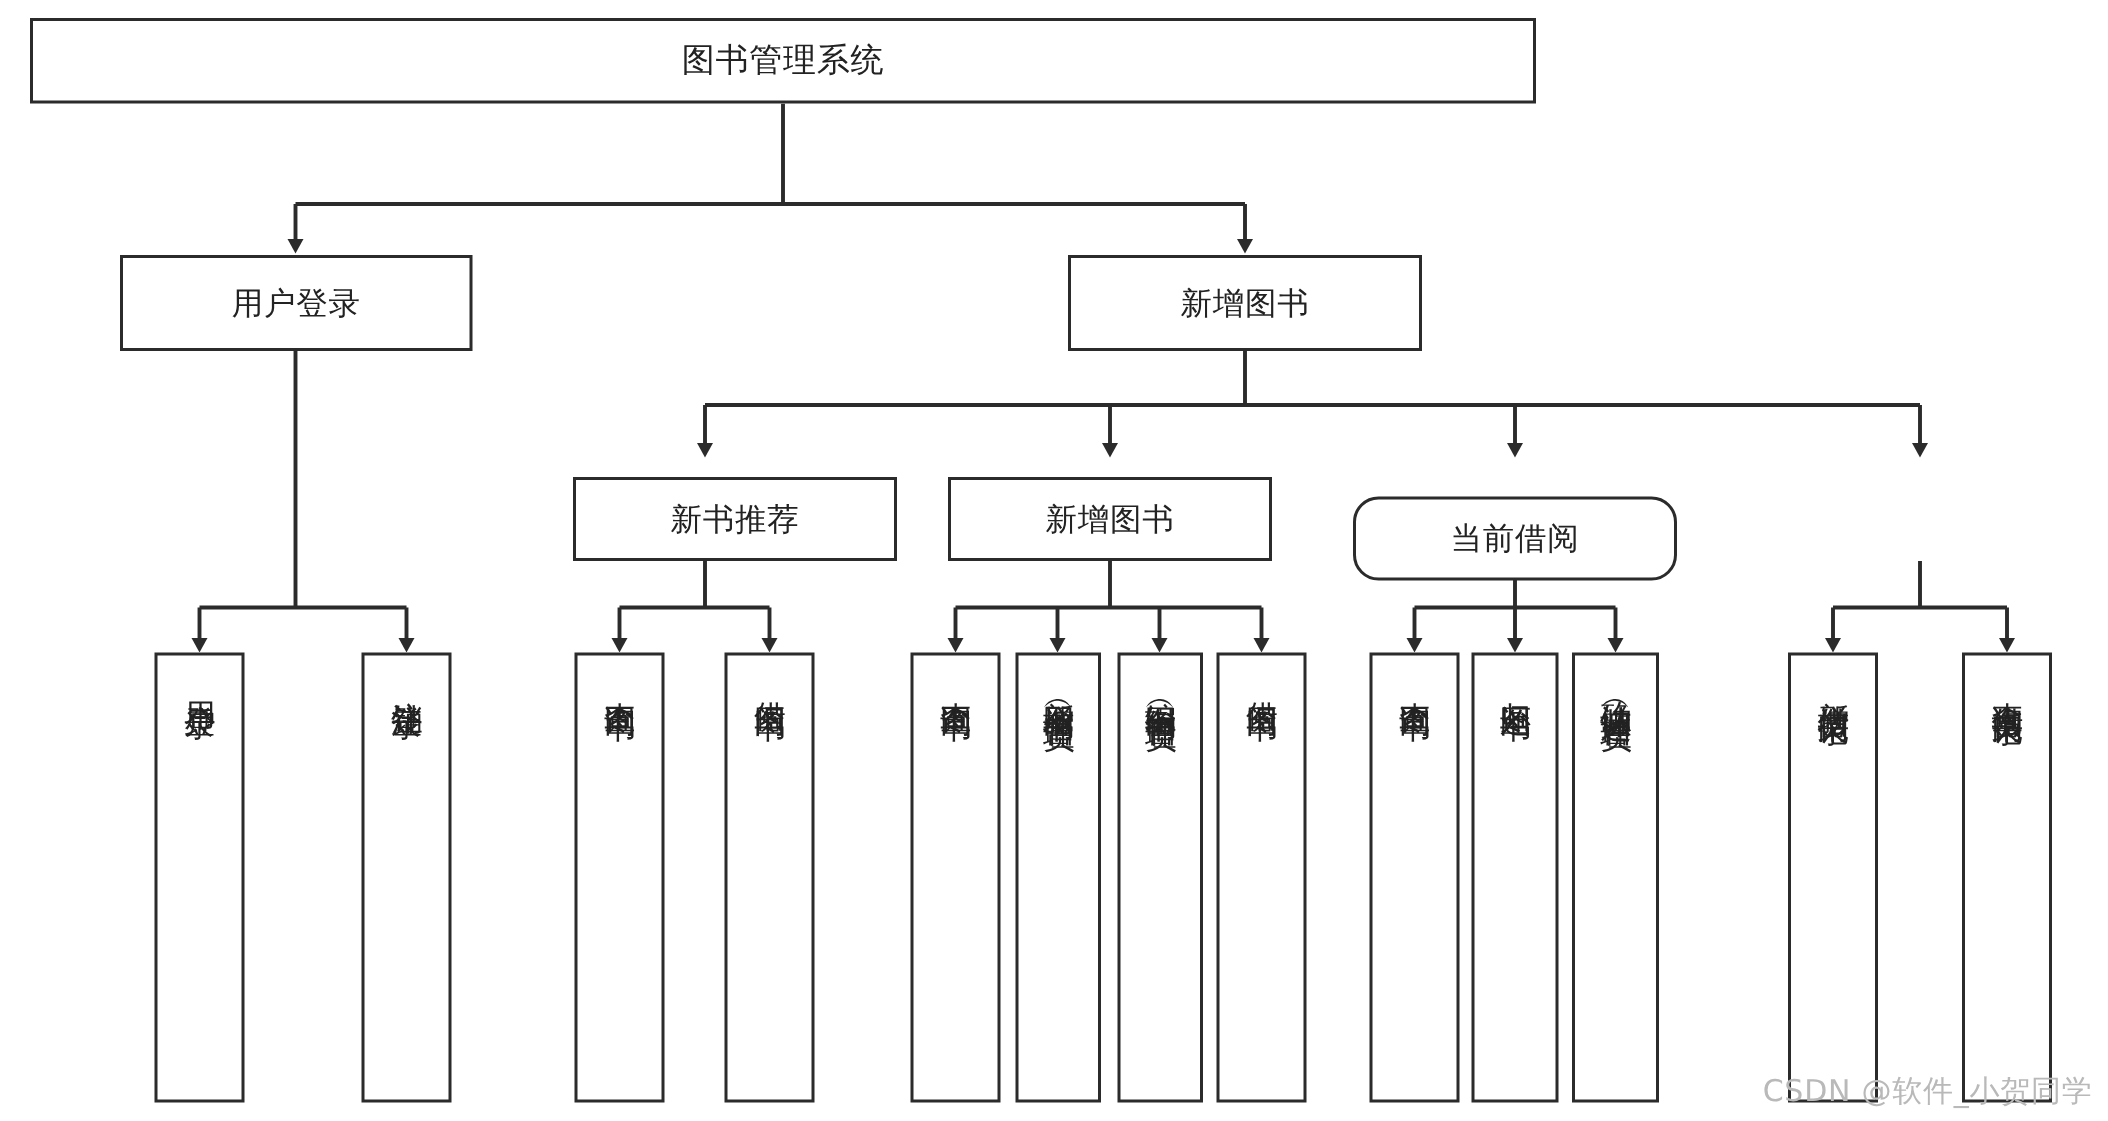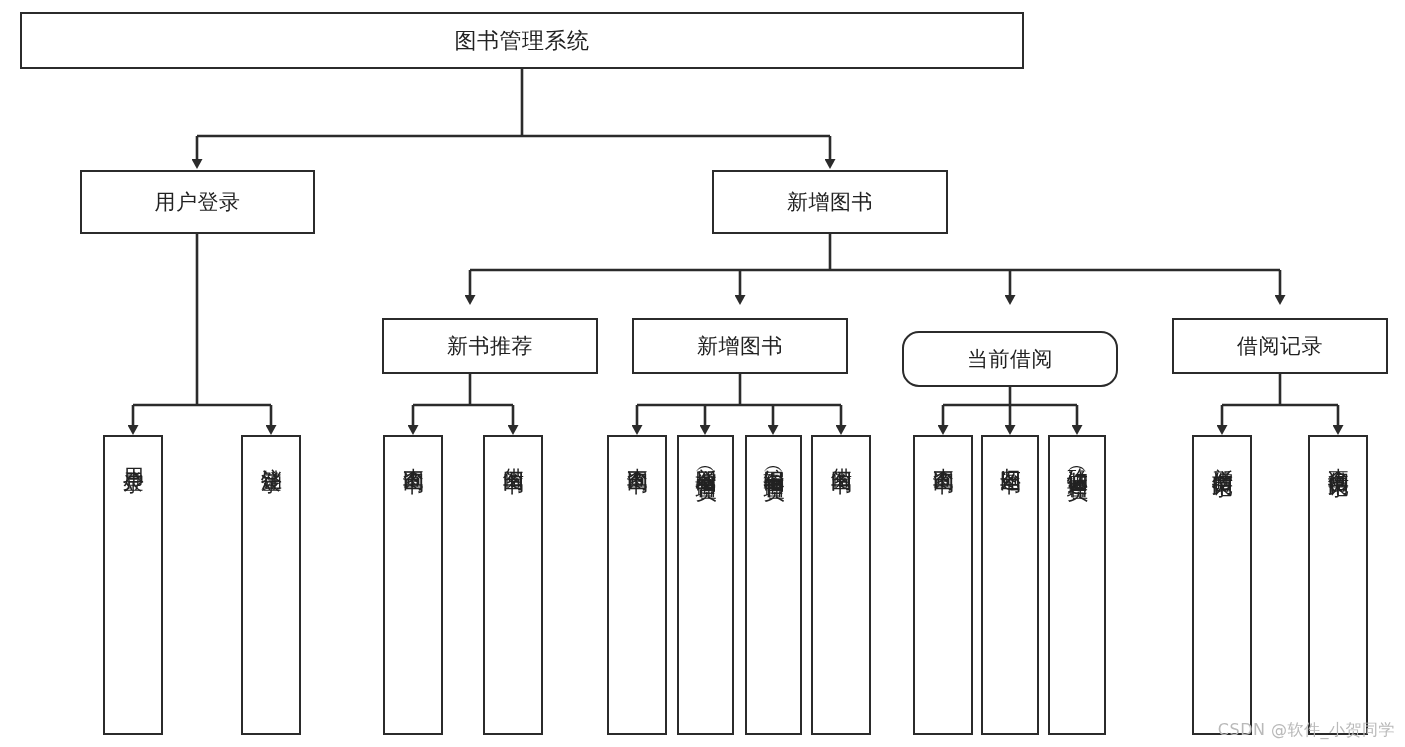--- a/index.html
+++ b/index.html
@@ -58,21 +58,21 @@
     letter-spacing: 2px;
     white-space: nowrap;
   }
   .node.root .label {
     font-size: 22px;
   }
   .watermark {
     position: absolute;
     right: 10px;
     bottom: 6px;
-    font-size: 16px;
+    font-size: 20px;
     color: #b9b9b9;
     z-index: 5;
     white-space: nowrap;
     letter-spacing: 0.5px;
     margin-left: 16px;
   }
 </style>
 </head>
 <body>
 
@@ -141,23 +141,20 @@
 
   <div class="node" style="left:362px; top:318px; width:216px; height:56px;margin-left:20px;">
     <span class="label">新书推荐</span>
   </div>
   <div class="node" style="left:632px; top:318px; width:216px; height:56px;">
     <span class="label">新增图书</span>
   </div>
   <div class="node" style="left:902px; top:331px; width:216px; height:56px;border-radius:17px;">
     <span class="label">当前借阅</span>
   </div>
-  <div class="node" style="left:1172px; top:318px; width:216px; height:56px;">
-    <span class="label">借阅记录</span>
-  </div>
 
   <div class="node leaf" style="left:103px; top:435px; width:60px; height:300px;">
     <span class="label">用户登录</span>
   </div>
   <div class="node leaf" style="left:241px; top:435px; width:60px; height:300px;">
     <span class="label">注销登录</span>
   </div>
 
   <div class="node leaf" style="left:383px; top:435px; width:60px; height:300px;">
     <span class="label">查询图书</span>

